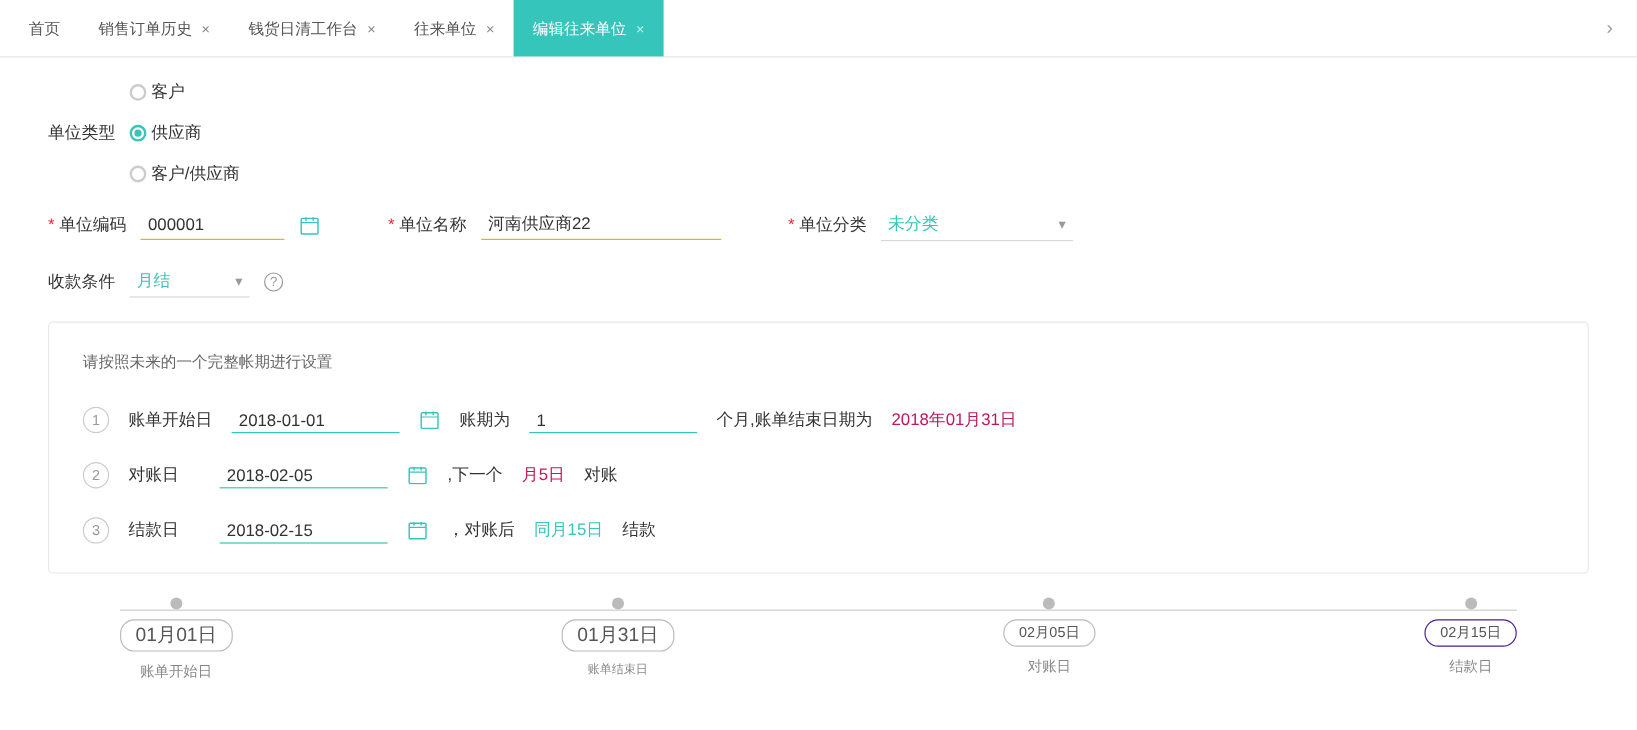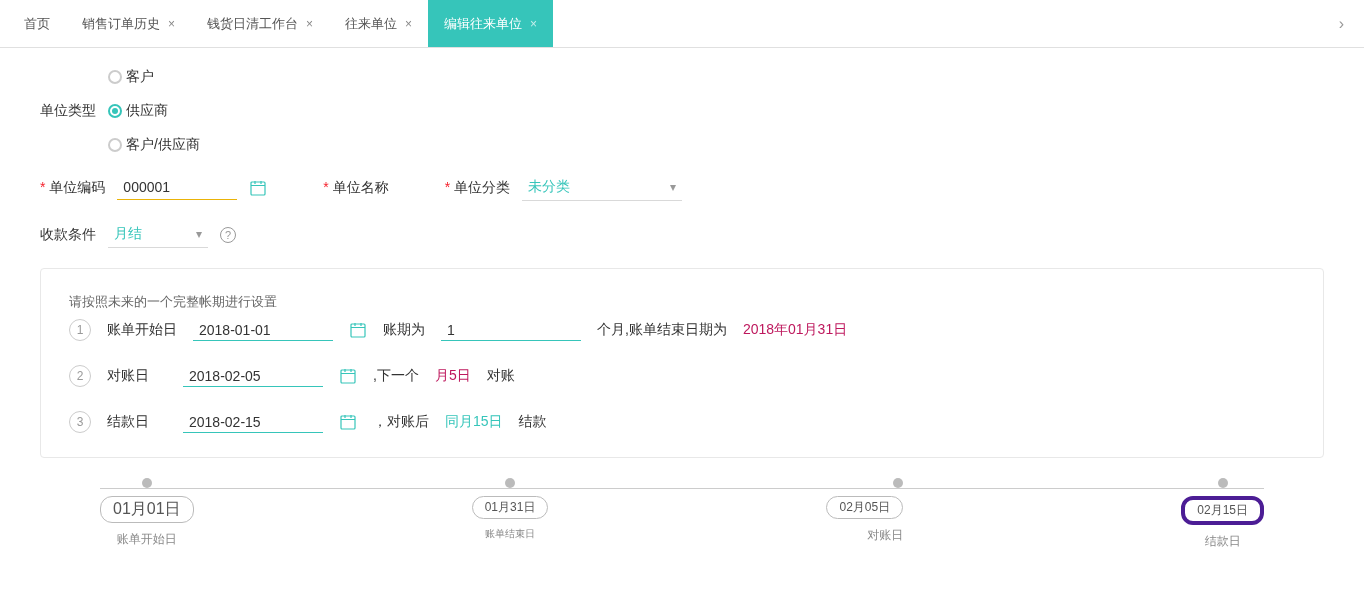--- a/index.html
+++ b/index.html
@@ -168,21 +168,21 @@
     .card {
       border: 1px solid #e8e8e8;
       border-radius: 4px;
       padding: 24px 28px;
       margin-bottom: 20px;
     }
 
     .card-title {
       font-size: 13px;
       color: #666;
-      margin-bottom: 8px;
+      margin-bottom: 28px;
     }
 
     
     .step-row {
       display: flex;
       align-items: center;
       margin-bottom: 24px;
       gap: 16px;
     }
     .step-num {
@@ -282,20 +282,21 @@
         <svg width="16" height="16" viewBox="0 0 16 16" fill="none">
             <rect x="1" y="2" width="14" height="13" rx="1" stroke="#36c5ba" stroke-width="1.2"></rect>
             <line x1="1" y1="5.5" x2="15" y2="5.5" stroke="#36c5ba" stroke-width="1"></line>
             <line x1="5" y1="1" x2="5" y2="4" stroke="#36c5ba" stroke-width="1.2"></line>
             <line x1="11" y1="1" x2="11" y2="4" stroke="#36c5ba" stroke-width="1.2"></line>
           </svg>
       </span>
     </div>
     <div class="form-group" style="margin-left:32px;">
       <span class="form-label required-label">单位名称</span>
+      <input type="text" class="text-input" style="width: 200px;" value="河南供应商22">
     </div>
     <div class="form-group" style="margin-left:32px;">
       <span class="form-label required-label">单位分类</span>
       <div class="select-wrap" style="min-width:160px;">
         <span class="select-value">未分类</span>
         <span class="select-arrow">▾</span>
       </div>
     </div>
   </div>
 
@@ -373,32 +374,32 @@
     <div style="display:flex; justify-content:space-between; align-items:flex-start;">
 
       <div style="display:flex; flex-direction:column; align-items:center; position:relative;">
         <div style="width:10px; height:10px; border-radius:50%; background:#bbb; z-index:1; margin-bottom:8px;"></div>
         <div style="background:#fff; border:1px solid #bbb; border-radius:12px; padding:2px 12px; font-size:16px; color:#555; white-space:nowrap; margin-bottom:8px;">01月01日</div>
         <span style="font-size:12px; color:#888; white-space:nowrap;">账单开始日</span>
       </div>
 
       <div style="display:flex; flex-direction:column; align-items:center; position:relative;">
         <div style="width:10px; height:10px; border-radius:50%; background:#bbb; z-index:1; margin-bottom:8px;"></div>
-        <div style="background:#fff; border:1px solid #bbb; border-radius:12px; padding:2px 12px; font-size:12px; color:#555; white-space:nowrap; margin-bottom:8px;">01月31日</div>
+        <div style="background:#fff; border:1px solid #bbb; border-radius:12px; padding:2px 12px; font-size:16px; color:#555; white-space:nowrap; margin-bottom:8px;">01月31日</div>
         <span style="font-size:10px; color:#888; white-space:nowrap;">账单结束日</span>
       </div>
 
-      <div style="display:flex; flex-direction:column; align-items:flex-end; position:relative;">
+      <div style="display:flex; flex-direction:column; align-items:center; position:relative;">
         <div style="width:10px; height:10px; border-radius:50%; background:#bbb; z-index:1; margin-bottom:8px;"></div>
         <div style="background:#fff; border:1px solid #bbb; border-radius:12px; padding:2px 12px; font-size:12px; color:#555; white-space:nowrap; margin-bottom:8px;">02月05日</div>
         <span style="font-size:12px; color:#888; white-space:nowrap;">对账日</span>
       </div>
 
       <div style="display:flex; flex-direction:column; align-items:center; position:relative;">
         <div style="width:10px; height:10px; border-radius:50%; background:#bbb; z-index:1; margin-bottom:8px;"></div>
-        <div style="background:#fff; border:4px solid #4c1d95; border-radius:12px; padding:2px 12px; font-size:12px; color:#555; white-space:nowrap; margin-bottom:8px;">02月15日</div>
+        <div style="background:#fff; border:1px solid #4c1d95; border-radius:12px; padding:2px 12px; font-size:12px; color:#555; white-space:nowrap; margin-bottom:8px;">02月15日</div>
         <span style="font-size:12px; color:#888; white-space:nowrap;">结款日</span>
       </div>
 
     </div>
   </div>
 
 </div>
 
 </body></html>

